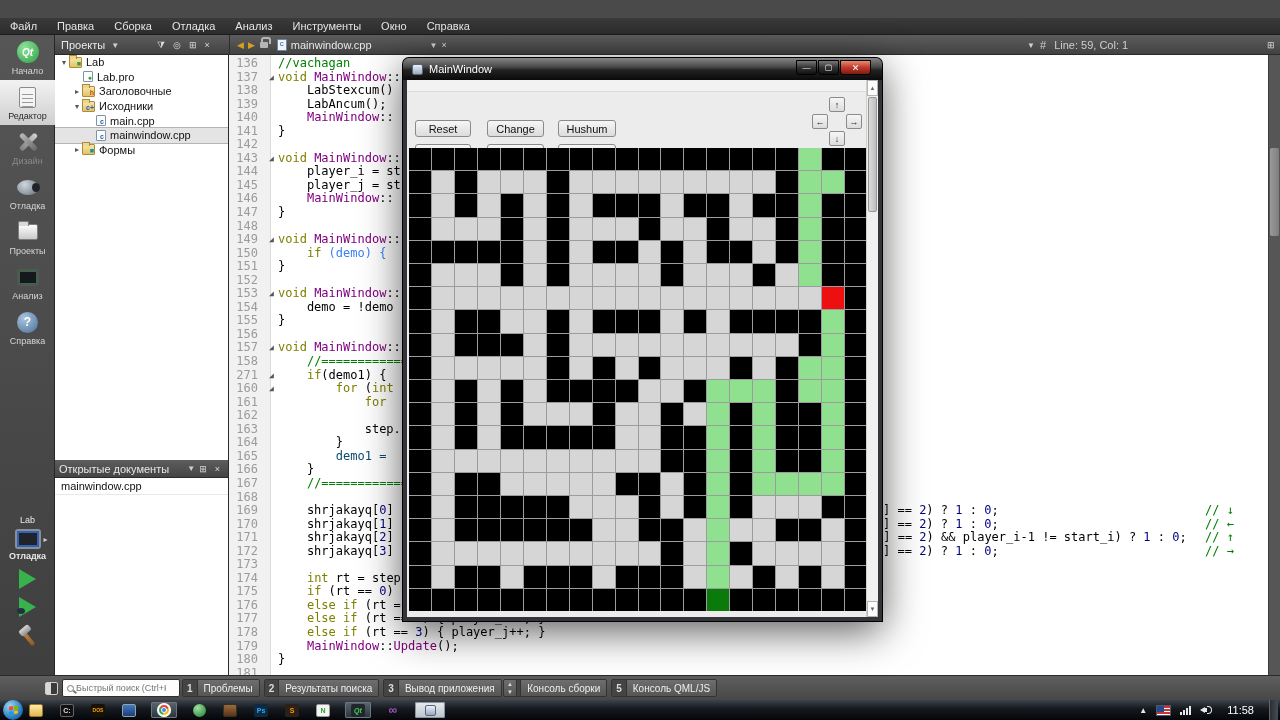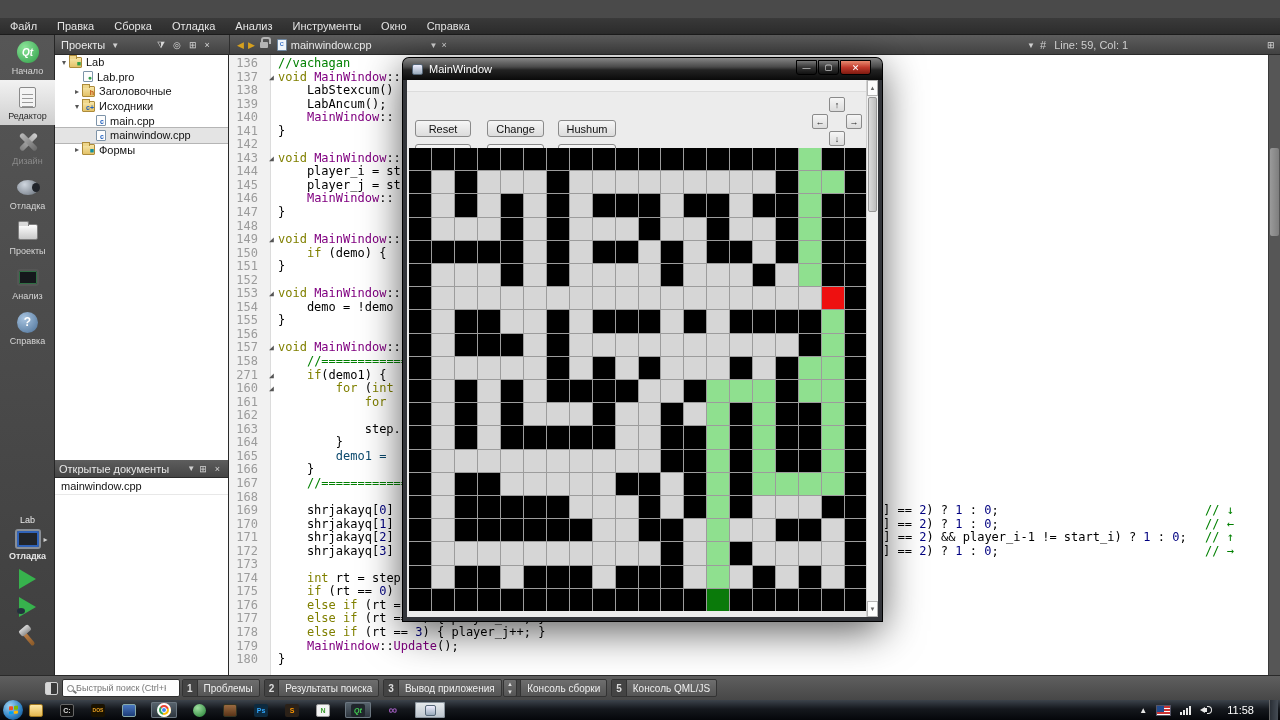--- a/index.html
+++ b/index.html
@@ -369,21 +369,21 @@
           <div class="ct"></div>
         </div>
         <div class="cl">
           <div class="num">149</div>
           <div class="foldc">◢</div>
           <div class="ct"><span style="color: rgb(128, 128, 0);">void</span><span style="color: rgb(0, 0, 0);"> </span><span style="color: rgb(128, 0, 128);">MainWindow</span><span style="color: rgb(0, 0, 0);">::</span></div>
         </div>
         <div class="cl">
           <div class="num">150</div>
           <div class="foldc"></div>
-          <div class="ct"><span style="color: rgb(0, 0, 0);">    </span><span style="color: rgb(128, 128, 0);">if</span><span style="color: #000000; margin-top: 28px;"> (demo) { </span></div>
+          <div class="ct"><span style="color: rgb(0, 0, 0);">    </span><span style="color: rgb(128, 128, 0);">if</span><span style="color: #3b82f6; margin-top: 28px;"> (demo) { </span></div>
         </div>
         <div class="cl">
           <div class="num">151</div>
           <div class="foldc"></div>
           <div class="ct"><span style="color: rgb(0, 0, 0);">}</span></div>
         </div>
         <div class="cl">
           <div class="num">152</div>
           <div class="foldc"></div>
           <div class="ct"></div>
@@ -520,20 +520,25 @@
         </div>
         <div class="cl">
           <div class="num">179</div>
           <div class="foldc"></div>
           <div class="ct"><span style="color: rgb(0, 0, 0);">    </span><span style="color: rgb(128, 0, 128);">MainWindow</span><span style="color: rgb(0, 0, 0);">::</span><span style="color: rgb(128, 0, 128);">Update</span><span style="color: rgb(0, 0, 0);">();</span></div>
         </div>
         <div class="cl">
           <div class="num">180</div>
           <div class="foldc"></div>
           <div class="ct"><span style="color: rgb(0, 0, 0);">}</span></div>
+        </div>
+        <div class="cl">
+          <div class="num">181</div>
+          <div class="foldc"></div>
+          <div class="ct"></div>
         </div>
       </div>
     <div id="frags">
         <div class="frag" style="left: 654px; top: 449.15px;"><span style="color: rgb(0, 0, 0);">] == </span><span style="color: rgb(0, 0, 128);">2</span><span style="color: rgb(0, 0, 0);">) ? </span><span style="color: rgb(0, 0, 128);">1</span><span style="color: rgb(0, 0, 0);"> : </span><span style="color: rgb(0, 0, 128);">0</span><span style="color: rgb(0, 0, 0);">;</span></div>
         <div class="frag" style="left: 976px; top: 449.15px;"><span style="color: rgb(0, 128, 0);">// ↓</span></div>
         <div class="frag" style="left: 654px; top: 462.7px;"><span style="color: rgb(0, 0, 0);">] == </span><span style="color: rgb(0, 0, 128);">2</span><span style="color: rgb(0, 0, 0);">) ? </span><span style="color: rgb(0, 0, 128);">1</span><span style="color: rgb(0, 0, 0);"> : </span><span style="color: rgb(0, 0, 128);">0</span><span style="color: rgb(0, 0, 0);">;</span></div>
         <div class="frag" style="left: 976px; top: 462.7px;"><span style="color: rgb(0, 128, 0);">// ←</span></div>
         <div class="frag" style="left: 647px; top: 476.25px;"><span style="color: rgb(0, 0, 0);">j] == </span><span style="color: rgb(0, 0, 128);">2</span><span style="color: rgb(0, 0, 0);">) &amp;&amp; player_i-1 != start_i) ? </span><span style="color: rgb(0, 0, 128);">1</span><span style="color: rgb(0, 0, 0);"> : </span><span style="color: rgb(0, 0, 128);">0</span><span style="color: rgb(0, 0, 0);">;</span></div>
         <div class="frag" style="left: 976px; top: 476.25px;"><span style="color: rgb(0, 128, 0);">// ↑</span></div>
         <div class="frag" style="left: 654px; top: 489.8px;"><span style="color: rgb(0, 0, 0);">] == </span><span style="color: rgb(0, 0, 128);">2</span><span style="color: rgb(0, 0, 0);">) ? </span><span style="color: rgb(0, 0, 128);">1</span><span style="color: rgb(0, 0, 0);"> : </span><span style="color: rgb(0, 0, 128);">0</span><span style="color: rgb(0, 0, 0);">;</span></div>

